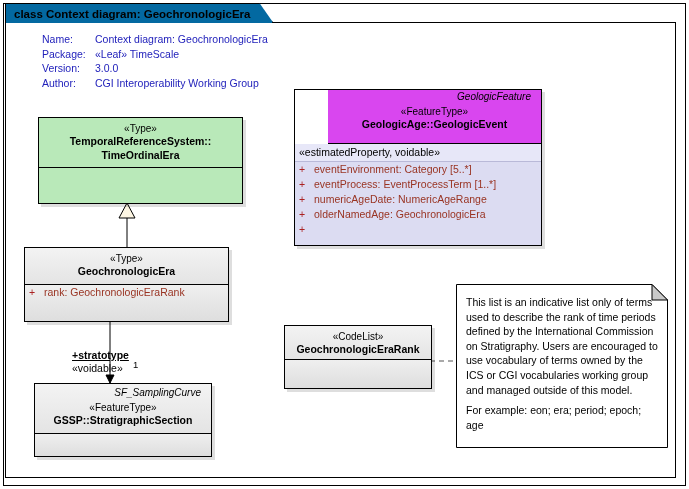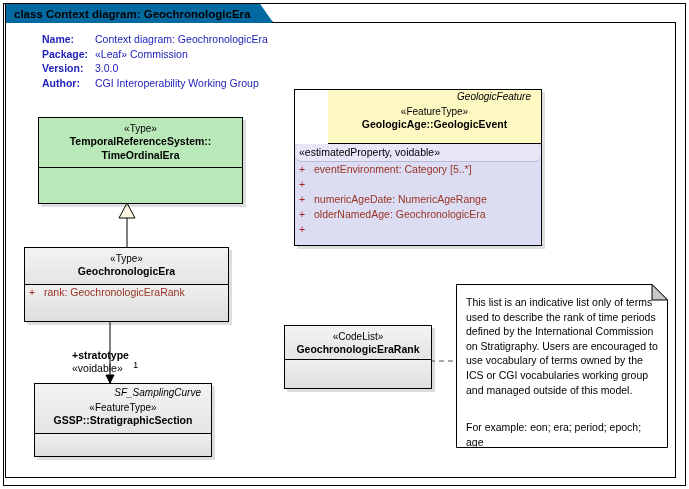--- a/index.html
+++ b/index.html
@@ -64,21 +64,21 @@
   
   .meta {
     position: absolute;
     left: 42px;
     top: 32px;
     font-size: 10.5px;
     color: #2222bb;
     line-height: 14.5px;
   }
   .meta-row { display: flex; white-space: nowrap; }
-  .meta-key { width: 53px; flex: 0 0 53px; font-weight: bold; }
+  .meta-key { width: 53px; flex: 0 0 53px; }
   .meta-val { }
 
   
   .uml {
     position: absolute;
     box-sizing: border-box;
     border: 1px solid #000;
     font-size: 10.5px;
     color: #000;
     box-shadow: 3px 3px 0 rgba(0,0,0,0.13);
@@ -127,36 +127,35 @@
     width: 15px;
     flex: 0 0 15px;
     color: #aa2222;
   }
   .uml .atext { color: #993322; }
   .uml .band {
     font-size: 10.5px;
     padding: 1px 12px 2px 4px;
     line-height: 14px;
     border-bottom: 1px solid #b9b9d8;
-    border-radius: 7px;
   }
 
   
   .box-green { background: #b9e9b9; }
   .box-green .hdr { background: #b9e9b9; }
   .box-green .body { background: #b9e9b9; }
 
   
   .box-gray { background: linear-gradient(to bottom, #f2f2f2 0%, #e2e2e2 100%); }
   .box-gray .hdr { background: linear-gradient(to bottom, #f3f3f3 0%, #e4e4e4 100%); }
   .box-gray .body { background: linear-gradient(to bottom, #efefef 0%, #dedede 100%); }
 
   
   .box-purple { border-color: #000; }
-  .box-purple .hdr { background: #fef9c3; margin-left: 33px; }
+  .box-purple .hdr { background: #d946ef; margin-left: 33px; }
   .box-purple .body { background: #dcdcf2; }
   .box-purple .band { background: #e7e7f8; }
   .box-purple .parent { }
 
   
   #box-temporal { left: 38px; top: 117px; width: 205px; }
   #box-temporal .hdr { height: 50px; }
   #box-temporal .body { height: 35px; }
 
   #box-geochron { left: 24px; top: 247px; width: 205px; }
@@ -195,31 +194,31 @@
   }
   .note-shape {
     position: absolute;
     left: 456px;
     top: 284px;
     width: 212px;
     height: 164px;
     pointer-events: none;
   }
   .note p { margin: 0; }
-  .note p.gap { margin-top: 23px; }
+  .note p.gap { margin-top: 6px; }
 
   
   .conn-label {
     position: absolute;
     font-size: 10.5px;
     color: #000;
     white-space: nowrap;
     line-height: 13.5px;
   }
-  #label-stratotype { left: 72px; top: 349px; font-weight: bold; }
+  #label-stratotype { left: 72px; top: 349px; font-weight: bold; text-decoration: underline; }
   #label-voidable { left: 72px; top: 362px; text-align: center; }
   #label-mult1 { left: 133px; top: 358px; font-size: 9.5px; }
 
   svg.overlay {
     position: absolute;
     left: 0; top: 0;
     width: 689px;
     height: 489px;
     pointer-events: none;
   }
@@ -233,21 +232,21 @@
   <div class="frame-inner"></div>
   <div class="title-tab">class Context diagram: GeochronologicEra</div>
 
   <div class="meta">
     <div class="meta-row">
       <span class="meta-key">Name:</span>
       <span class="meta-val">Context diagram: GeochronologicEra</span>
     </div>
     <div class="meta-row">
       <span class="meta-key">Package:</span>
-      <span class="meta-val">«Leaf» Commission</span>
+      <span class="meta-val">«Leaf» TimeScale</span>
     </div>
     <div class="meta-row">
       <span class="meta-key">Version:</span>
       <span class="meta-val">3.0.0</span>
     </div>
     <div class="meta-row">
       <span class="meta-key">Author:</span>
       <span class="meta-val">CGI Interoperability Working Group</span>
     </div>
   </div>
@@ -313,20 +312,21 @@
       <span class="cname">GeologicAge::GeologicEvent</span>
     </div>
     <div class="body">
       <div class="band">«estimatedProperty, voidable»</div>
       <div class="attr">
         <span class="vis">+</span>
         <span class="atext">eventEnvironment:  Category [5..*]</span>
       </div>
       <div class="attr">
         <span class="vis">+</span>
+        <span class="atext">eventProcess:  EventProcessTerm [1..*]</span>
       </div>
       <div class="attr">
         <span class="vis">+</span>
         <span class="atext">numericAgeDate:  NumericAgeRange</span>
       </div>
       <div class="attr">
         <span class="vis">+</span>
         <span class="atext">olderNamedAge:  GeochronologicEra</span>
       </div>
       <div class="attr">

